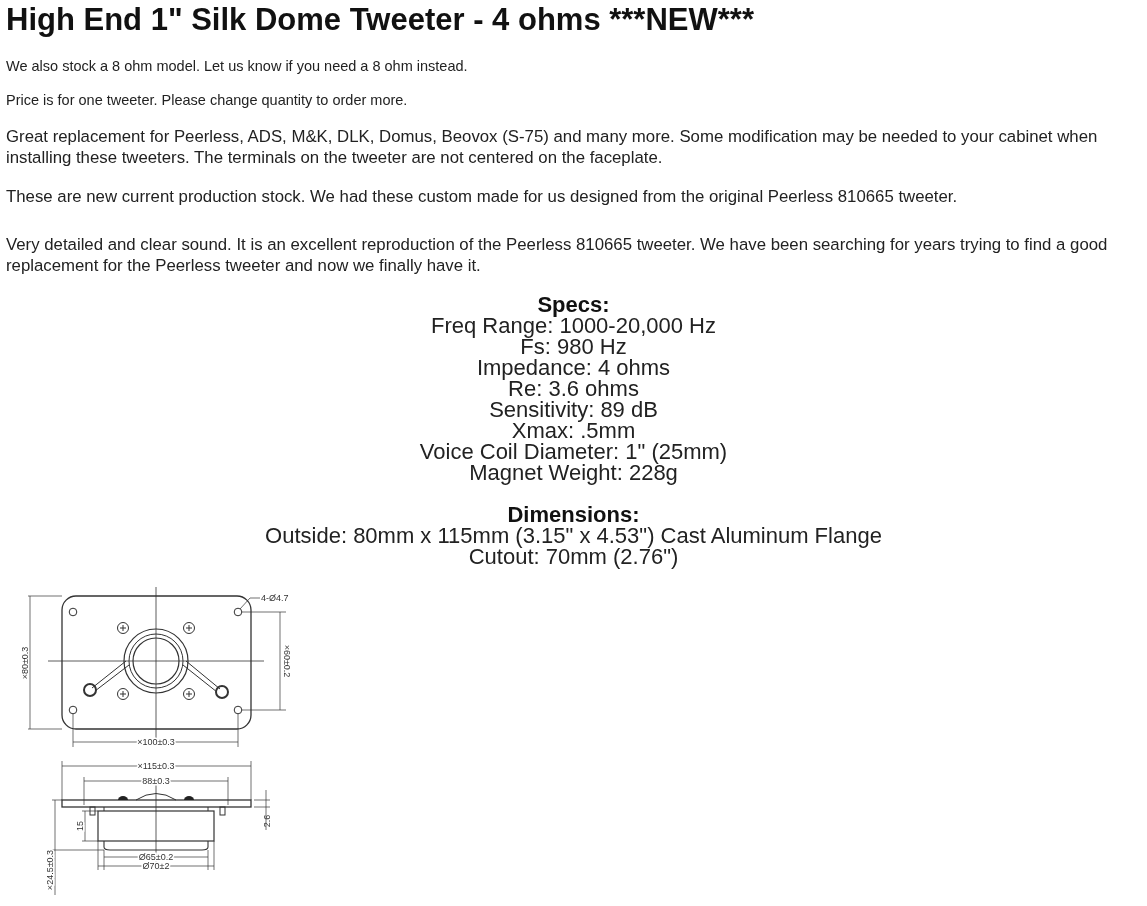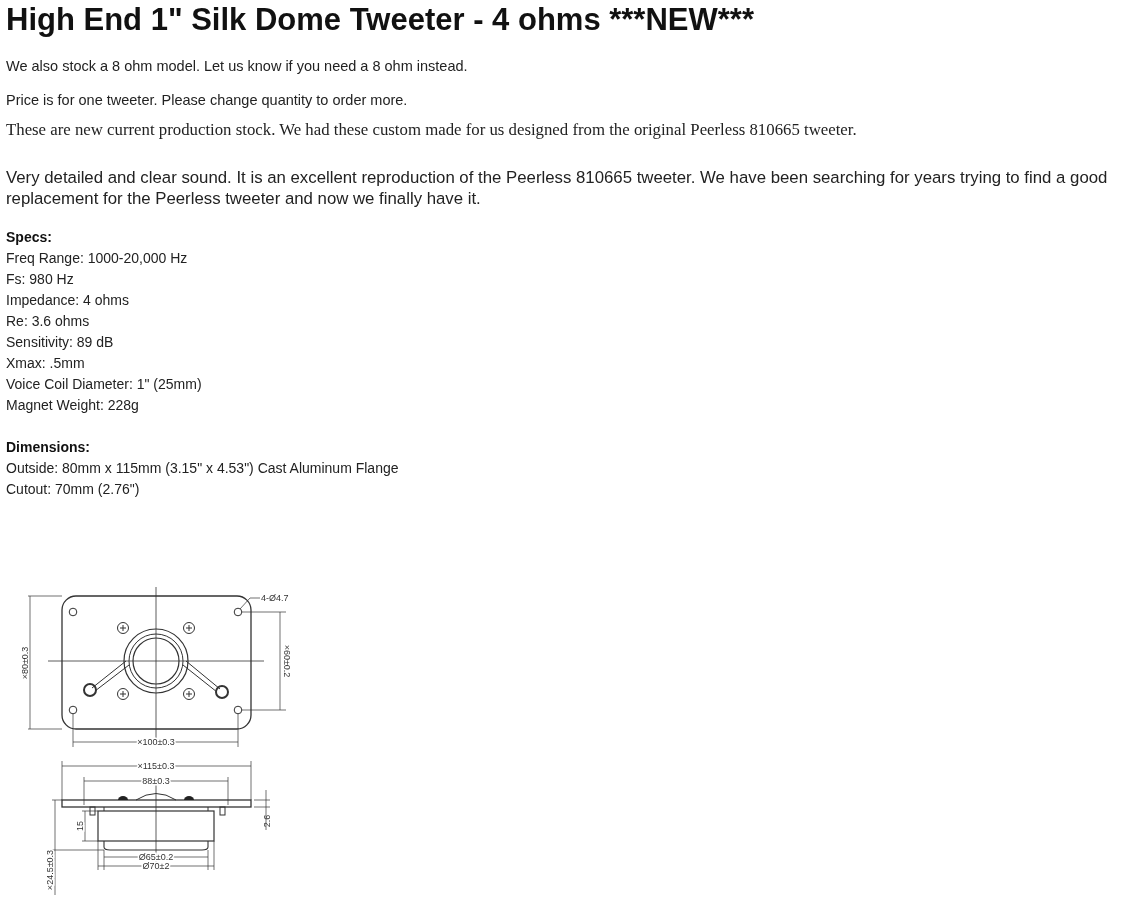--- a/index.html
+++ b/index.html
@@ -11,39 +11,40 @@
   h1 {
     font-family: "Liberation Sans", sans-serif;
     font-size: 31px; font-weight: bold; margin: 0; padding-top: 2px;
     line-height: 36px; color: #111;
   }
   .note { font-size: 14.5px; line-height: 18px; margin: 0; color: #222; }
   .note.n1 { margin-top: 19px; }
   .note.n2 { margin-top: 16px; }
   .para { font-size: 16.8px; line-height: 21px; margin: 0; color: #222; }
   .para.p1 { margin-top: 17px; }
-  .para.p2 { margin-top: 10px; font-family: Liberation Serif, serif; }
+  .para.p2 { margin-top: 18px; }
   .para.p3 { margin-top: 27px; }
-  .block { font-size: 14px; line-height: 21px; color: #222; }
+  .block { font-size: 22px; line-height: 21px; color: #222; text-align: center; }
   .block.specs { margin-top: 18px; }
   .block.dims { margin-top: 21px; }
   .block .title { font-weight: bold; color: #111; }
   .diagram { position: absolute; left: 18px; top: 585px; width: 282px; height: 312px; }
   .diagram svg { display: block; }
   .dtext { font-family: "Liberation Sans", sans-serif; font-size: 9px; fill: #333; }
 </style>
 </head>
 <body>
 
 <div class="page">
   <h1>High End 1" Silk Dome Tweeter - 4 ohms ***NEW***</h1>
 
   <p class="note n1">We also stock a 8 ohm model.  Let us know if you need a 8 ohm instead.</p>
   <p class="note n2">Price is for one tweeter.  Please change quantity to order more.</p>
 
+  <p class="para p1">Great replacement for Peerless, ADS, M&amp;K, DLK, Domus, Beovox (S-75) and many more.  Some modification may be needed to your cabinet when installing these tweeters.  The terminals on the tweeter are not centered on the faceplate.</p>
   <p class="para p2">These are new current production stock.  We had these custom made for us designed from the original Peerless 810665 tweeter.</p>
   <p class="para p3">Very detailed and clear sound.  It is an excellent reproduction of the Peerless 810665 tweeter.  We have been searching for years trying to find a good replacement for the Peerless tweeter and now we finally have it.</p>
 
   <div class="block specs">
     <div class="title">Specs:</div>
     <div>Freq Range: 1000-20,000 Hz</div>
     <div>Fs: 980 Hz</div>
     <div>Impedance: 4 ohms</div>
     <div>Re: 3.6 ohms</div>
     <div>Sensitivity: 89 dB</div>

